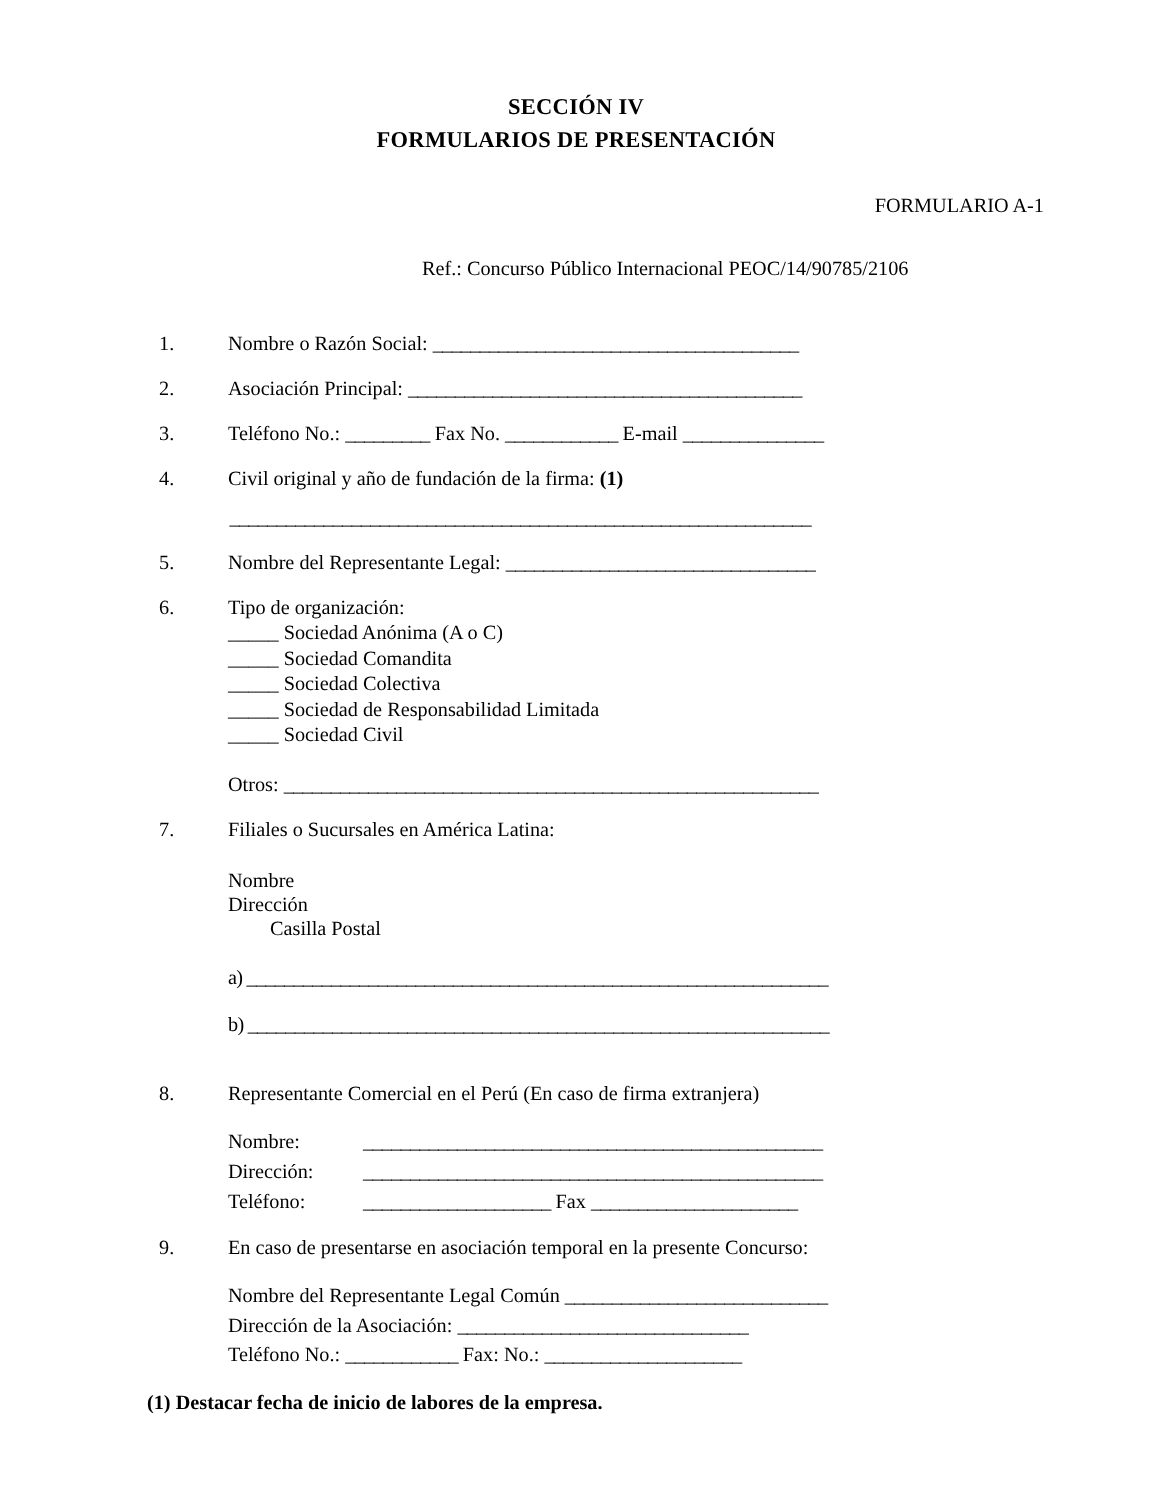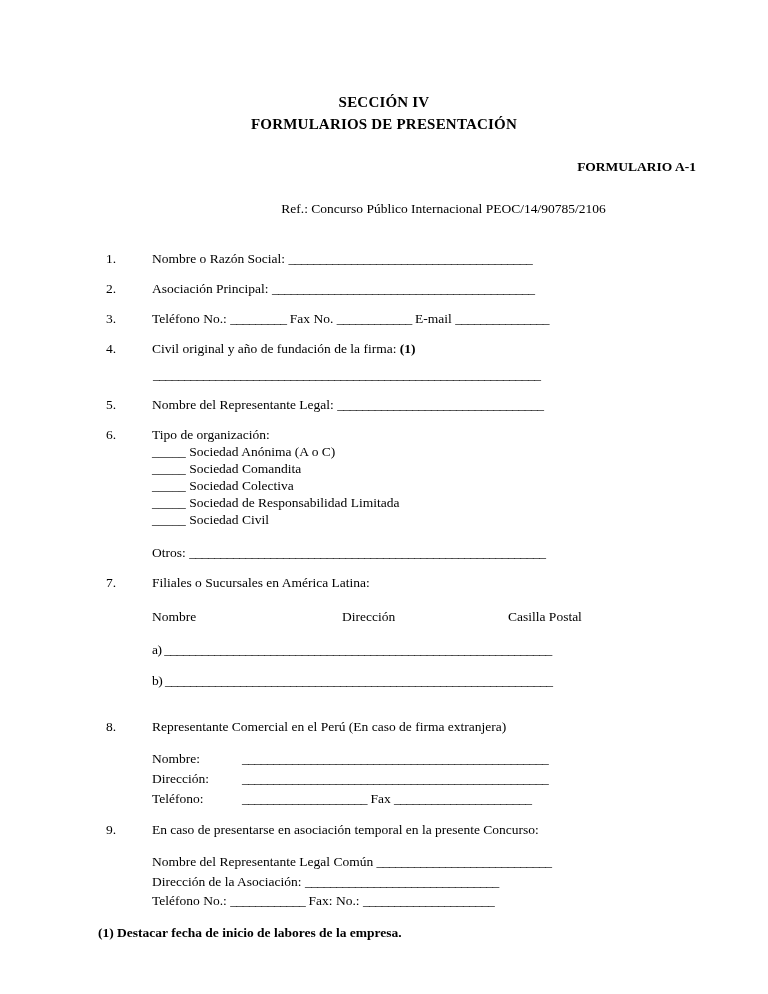--- a/index.html
+++ b/index.html
@@ -20,28 +20,28 @@
     width: 768px;
     height: 994px;
     box-sizing: border-box;
     padding: 0;
   }
   .title-block {
     text-align: center;
     font-weight: bold;
     font-size: 15px;
     letter-spacing: 0.2px;
-    margin-top: 94px;
+    margin-top: 64px;
   }
   .title-line2 {
     margin-top: 5px;
   }
   .form-code {
     text-align: right;
-    font-weight: bold;
+    font-weight: normal;
     font-size: 13.5px;
     margin-top: 26px;
     padding-right: 72px;
   }
   .subtitle {
     text-align: center;
     font-weight: bold;
     font-size: 13.5px;
     margin-top: 22px;
     padding-left: 20px;
@@ -83,20 +83,21 @@
   }
   .sub-list div {
     white-space: pre;
   }
   .otros {
     margin-top: 17px;
   }
   .cols {
     margin-top: 18px;
     display: flex;
+    flex-direction: column;
   }
   .col-nombre { width: 190px; }
   .col-direccion { width: 138px; }
   .col-casilla { width: 140px; margin-left: 28px; }
   .ab-line {
     margin-top: 17px;
   }
   .ab-line2 {
     margin-top: 15px;
   }

